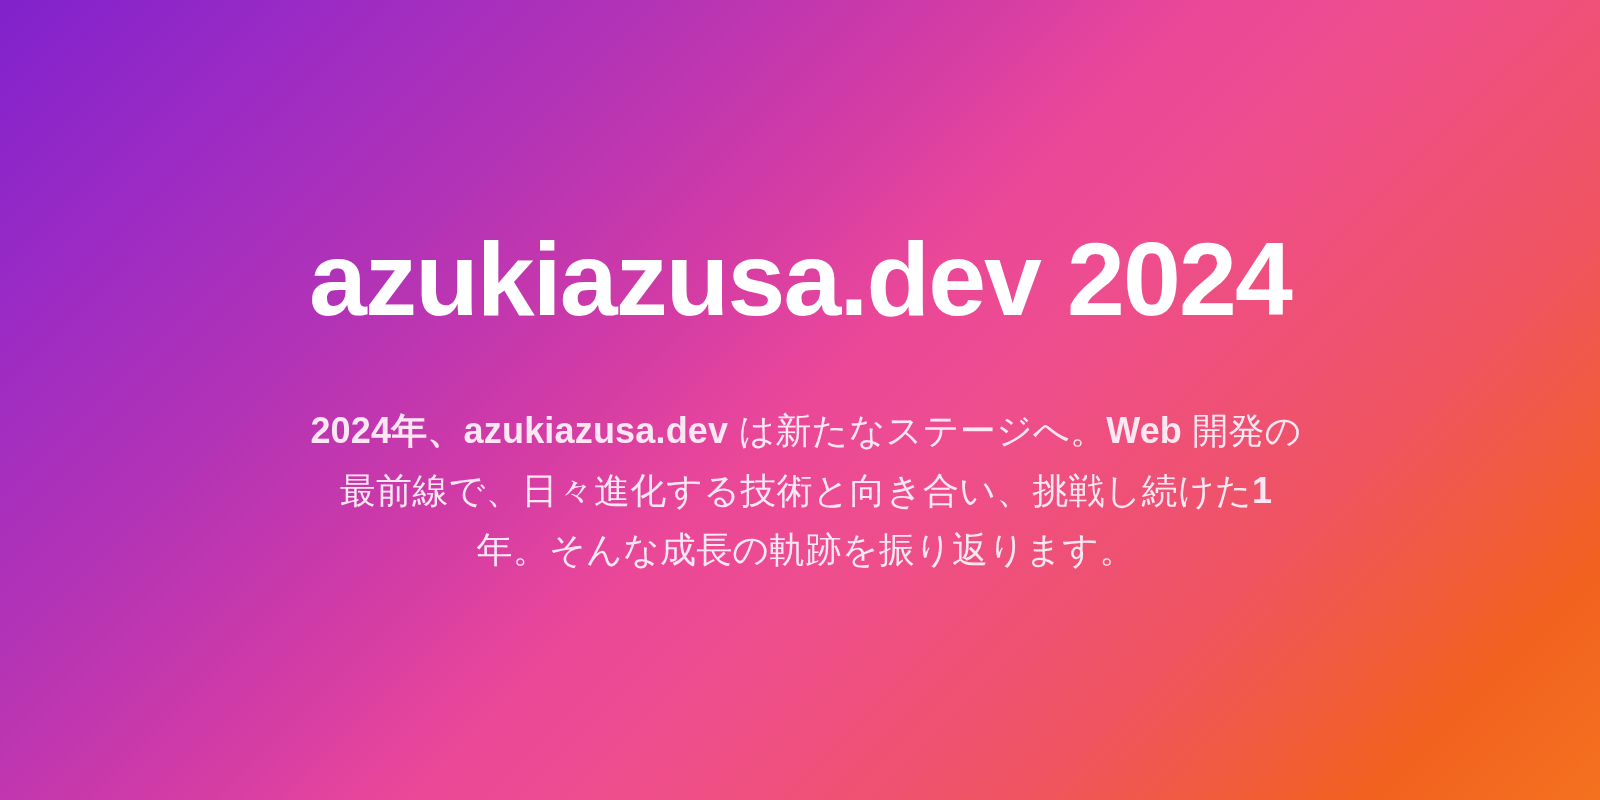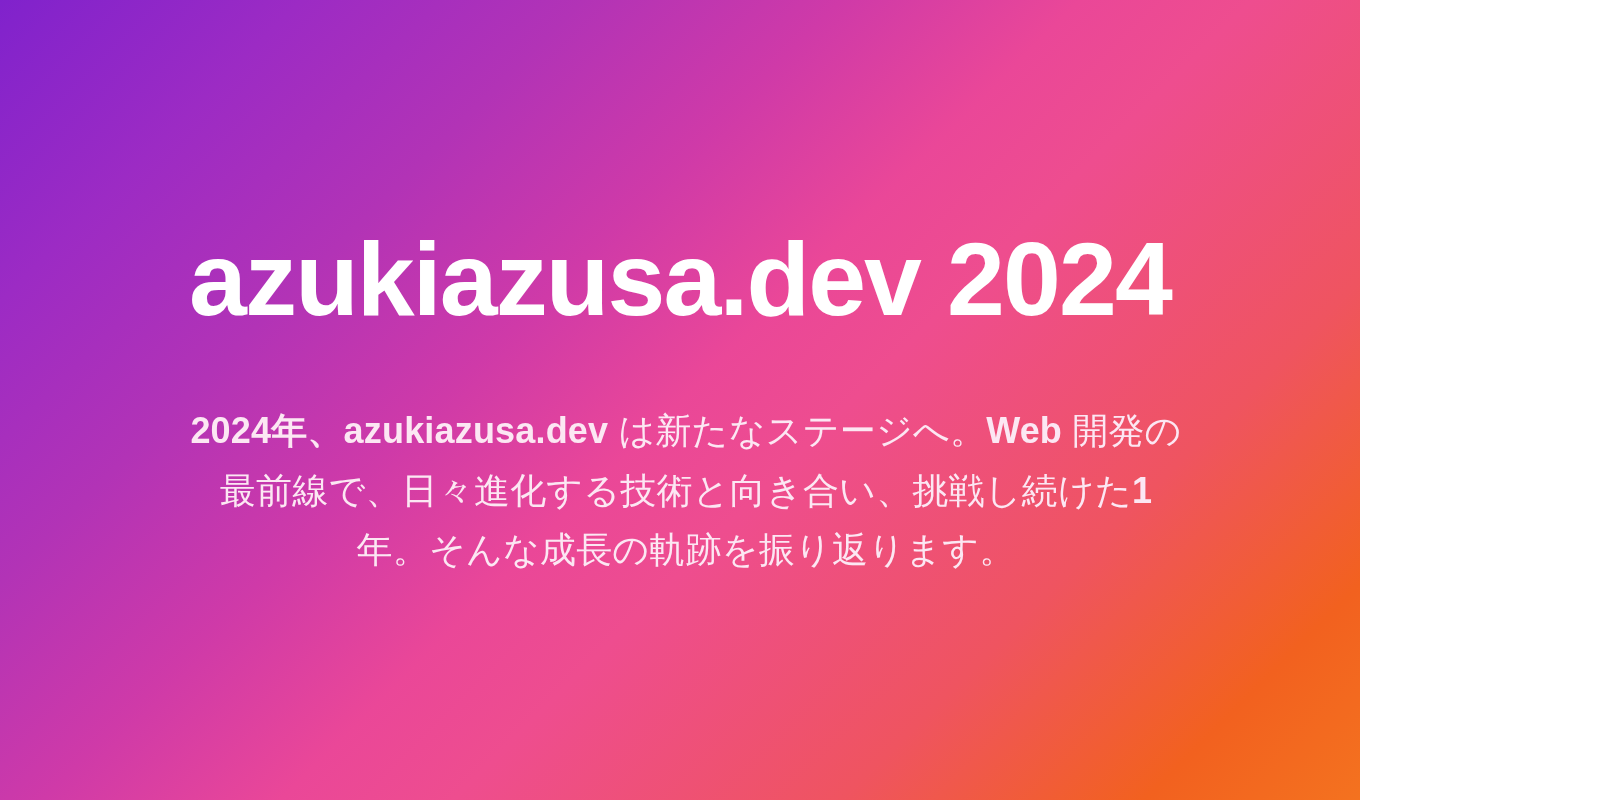--- a/index.html
+++ b/index.html
@@ -10,21 +10,21 @@
     height: 800px;
     overflow: hidden;
   }
 
   body {
     font-family: "Liberation Sans", "DejaVu Sans", sans-serif;
   }
 
   #og-banner {
     position: relative;
-    width: 1360px;
+    width: 1600px;
     height: 800px;
     box-sizing: border-box;
     display: flex;
     flex-direction: column;
     align-items: center;
     justify-content: center;
     
     background-image: linear-gradient(
       135deg,
       #8022cc 0%,

